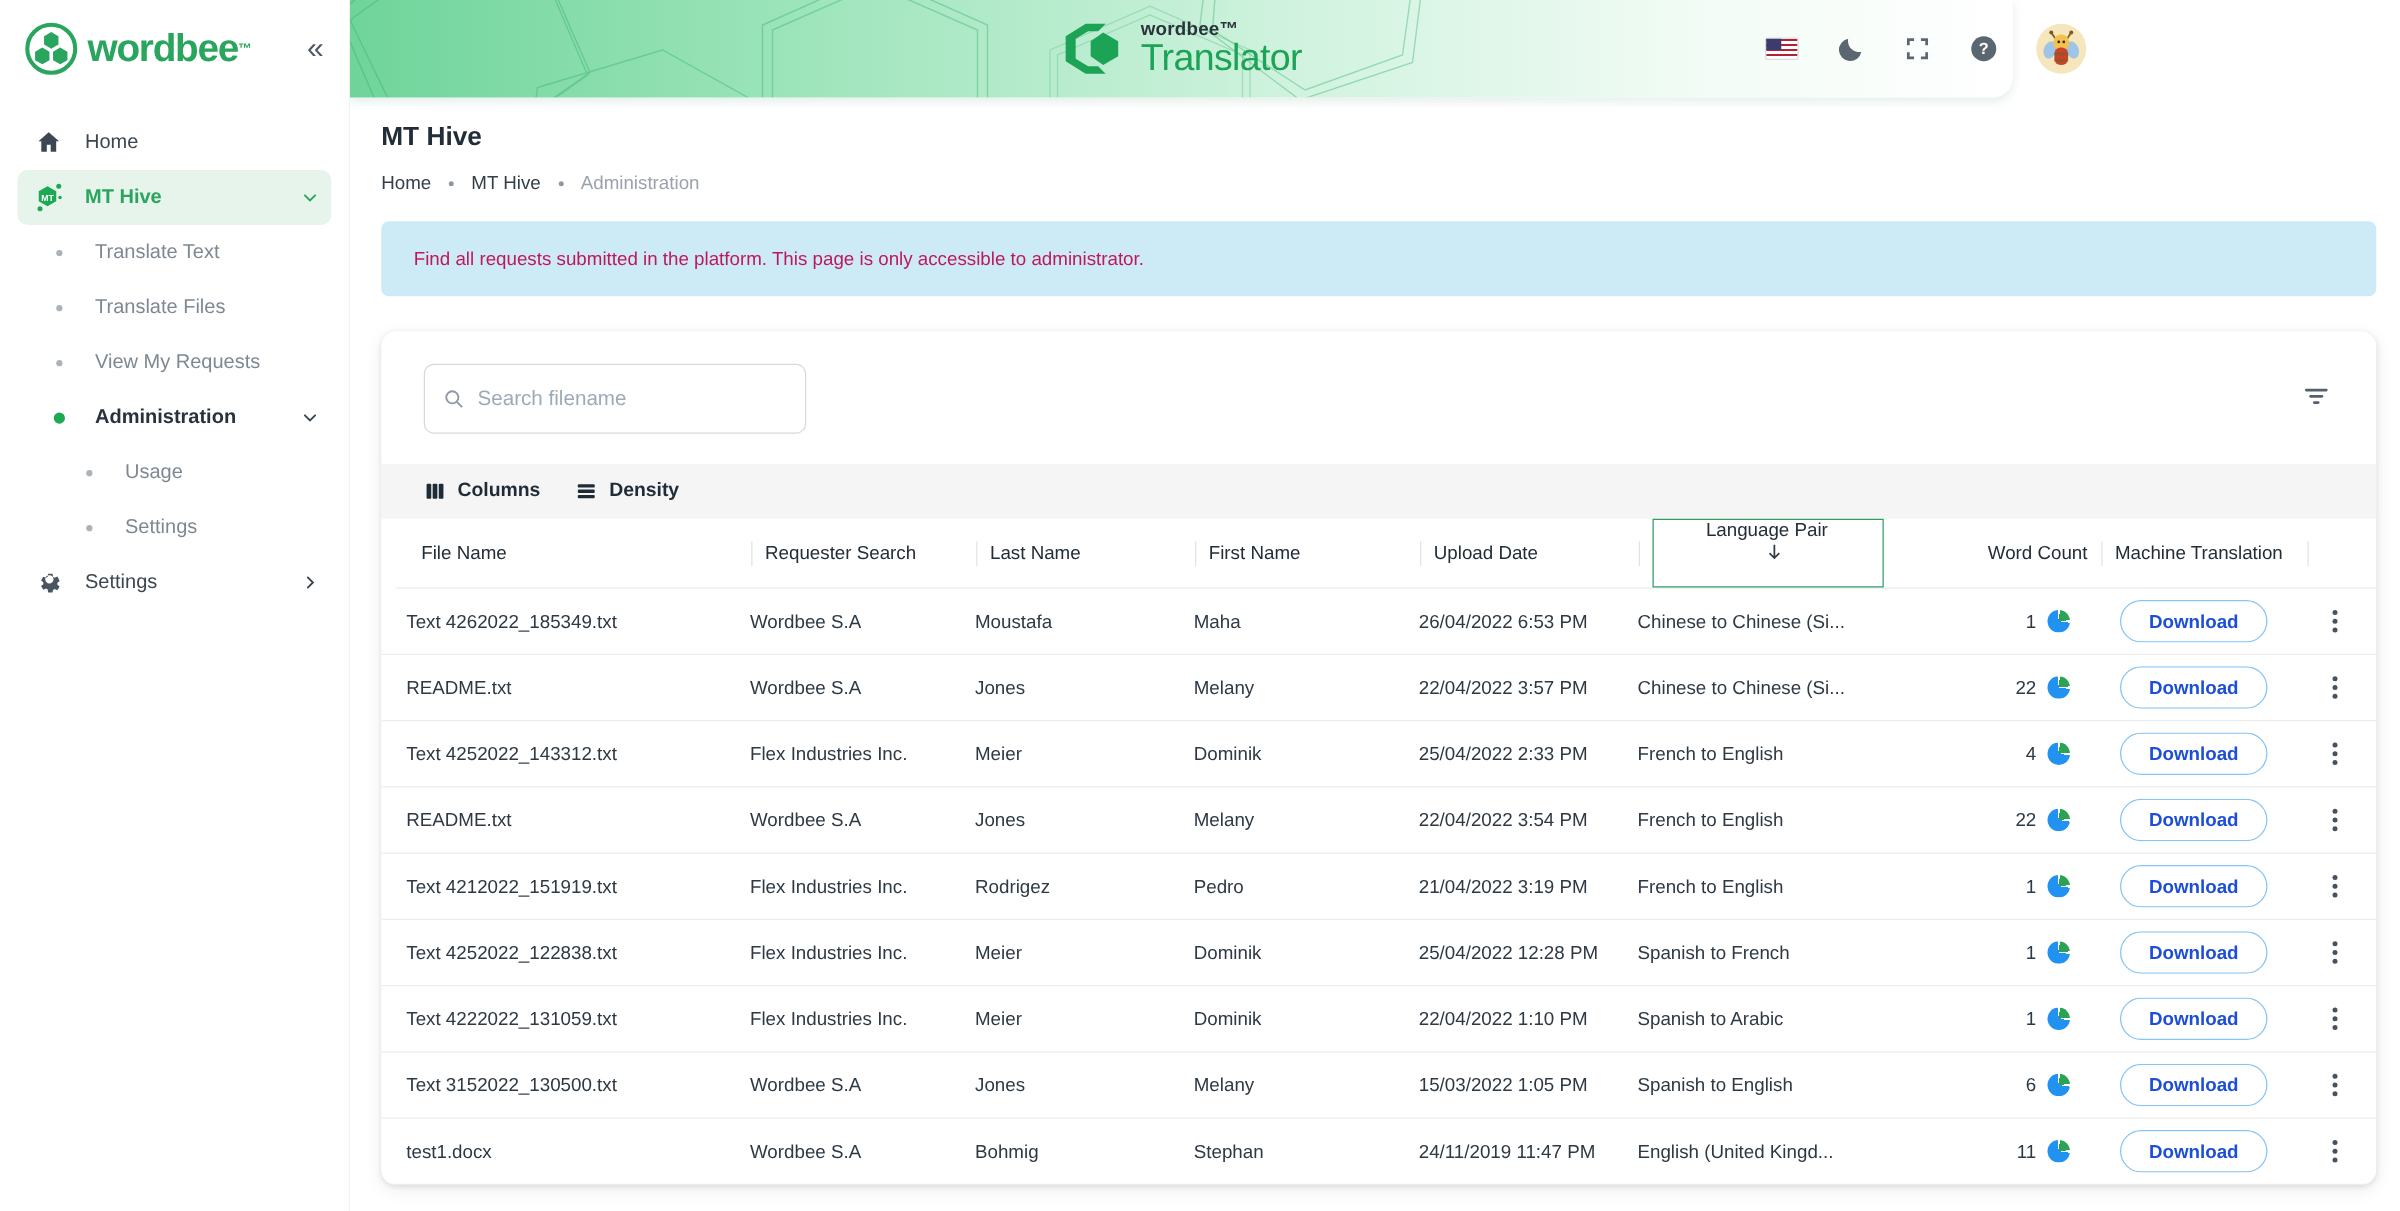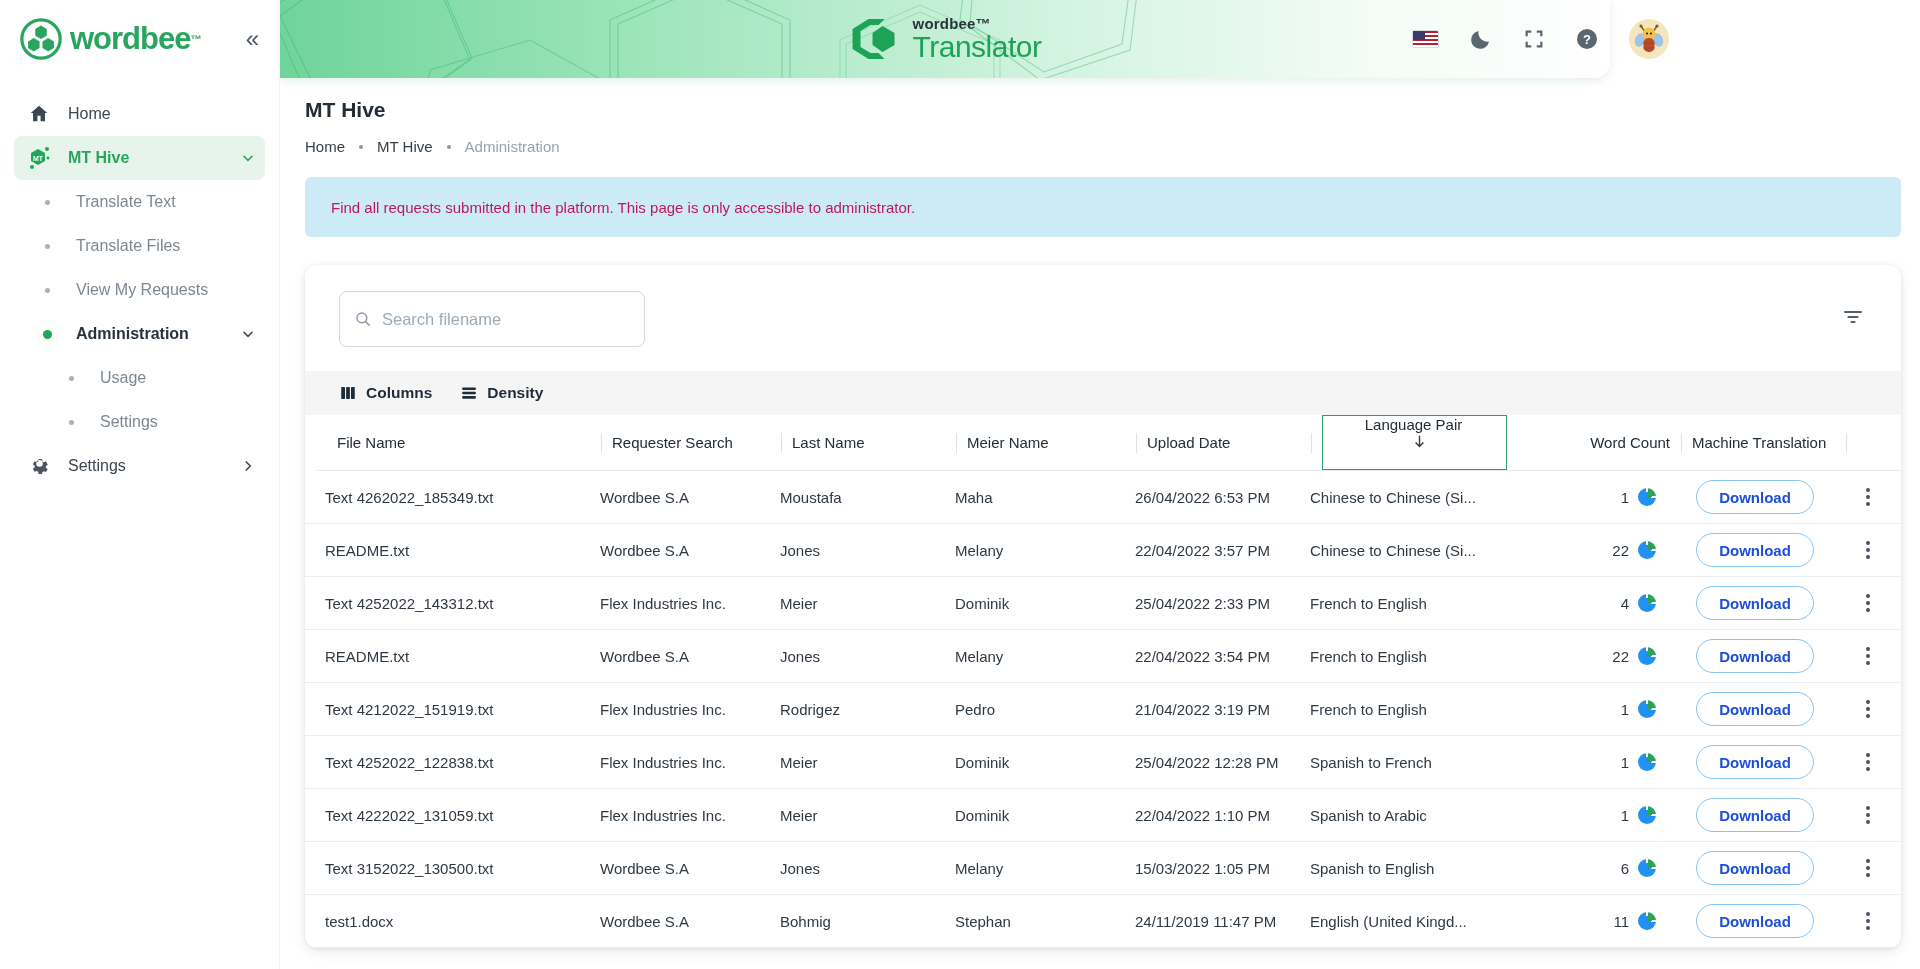--- a/index.html
+++ b/index.html
@@ -332,21 +332,21 @@
             </div>
             <div class="th">
               <span>Requester Search</span>
               <span class="sep"></span>
             </div>
             <div class="th">
               <span>Last Name</span>
               <span class="sep"></span>
             </div>
             <div class="th">
-              <span>Meier Name</span>
+              <span>First Name</span>
               <span class="sep"></span>
             </div>
             <div class="th">
               <span>Upload Date</span>
               <span class="sep"></span>
             </div>
             <div class="th sorted">
               <span>Language Pair</span>
               <span class="sort-arrow">
                 <svg width="17" height="17" viewBox="0 0 24 24" fill="none" stroke="#333c45" stroke-width="2">

